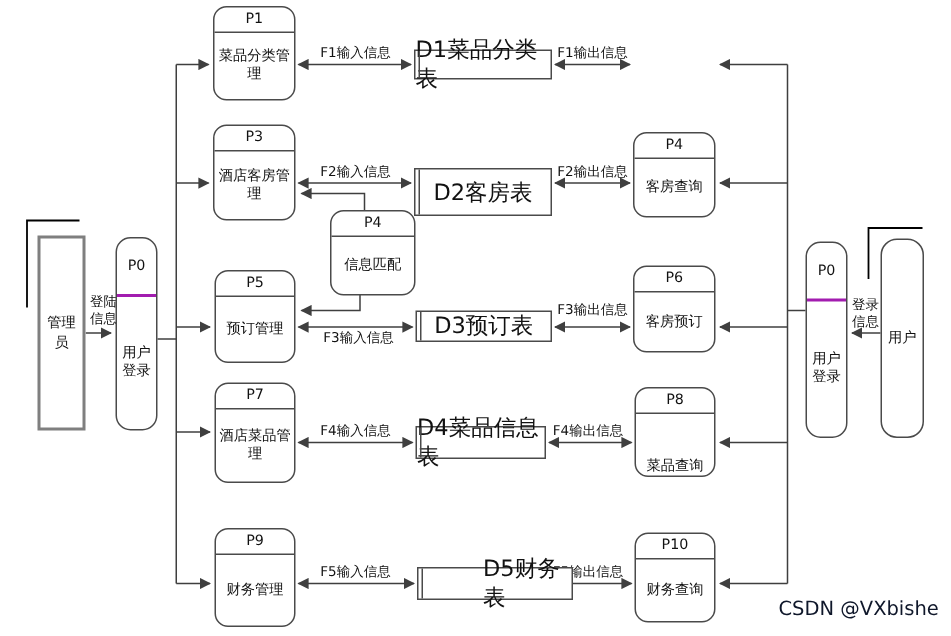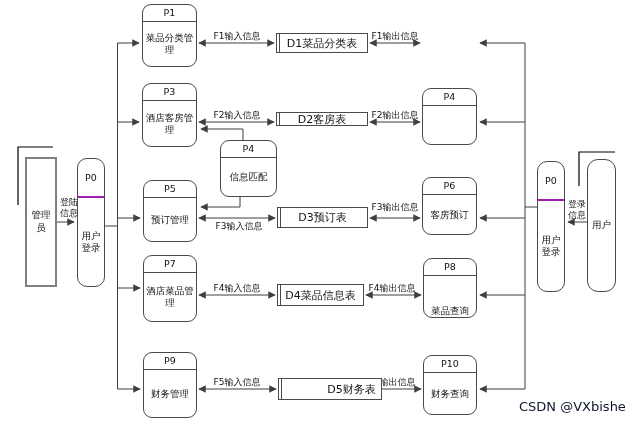--- a/index.html
+++ b/index.html
@@ -19,21 +19,21 @@
   .proc .bdy{
     flex:1 1 auto;display:flex;align-items:center;justify-content:center;
     text-align:center;font-size:9.5px;line-height:12px;padding:0 1px;
   }
   
   .p0 .hdr{height:37px;line-height:37px;border-bottom:2px solid #a21caf;}
   .p0{border-radius:10px;}
   
   .store{
     position:absolute;background:#fff;border:1px solid #4a4a4a;box-sizing:border-box;
-    display:flex;align-items:center;justify-content:center;font-size:11px;
+    display:flex;align-items:center;justify-content:center;font-size:15px;
   }
   .store::before{
     content:"";position:absolute;left:2px;top:0;bottom:0;width:1px;background:#4a4a4a;
   }
   
   .ext{
     position:absolute;background:#fff;box-sizing:border-box;
     display:flex;align-items:center;justify-content:center;font-size:9.5px;text-align:center;
   }
   .ext.admin{border:2px solid #7f7f7f;}
@@ -146,38 +146,39 @@
     <div class="bdy">财务管理</div>
   </div>
 
   <div class="proc node" style="left:220px;top:140px;width:57px;height:57px;">
     <div class="hdr">P4</div>
     <div class="bdy">信息匹配</div>
   </div>
 
   <div class="proc node" style="left:422px;top:88px;width:55px;height:57px;">
     <div class="hdr">P4</div>
+    <div class="bdy">客房查询</div>
   </div>
   <div class="proc node" style="left:422px;top:177px;width:55px;height:58px;">
     <div class="hdr">P6</div>
     <div class="bdy">客房预订</div>
   </div>
   <div class="proc node" style="left:423px;top:258px;width:54px;height:60px;gap:28px;">
     <div class="hdr">P8</div>
     <div class="bdy">菜品查询</div>
   </div>
   <div class="proc node" style="left:423px;top:355px;width:54px;height:60px;">
     <div class="hdr">P10</div>
     <div class="bdy">财务查询</div>
   </div>
 
   <div class="store node" style="left:276px;top:33px;width:92px;height:20px;">
     <span>D1菜品分类表</span>
   </div>
-  <div class="store node" style="left:276px;top:112px;width:92px;height:14px;">
+  <div class="store node" style="left:276px;top:112px;width:92px;height:32px;">
     <span>D2客房表</span>
   </div>
   <div class="store node" style="left:277px;top:207px;width:91px;height:21px;">
     <span>D3预订表</span>
   </div>
   <div class="store node" style="left:277px;top:284px;width:87px;height:22px;">
     <span>D4菜品信息表</span>
   </div>
   <div class="store node" style="left:278px;top:378px;width:104px;height:22px;padding-left:43px;">
     <span>D5财务表</span>

